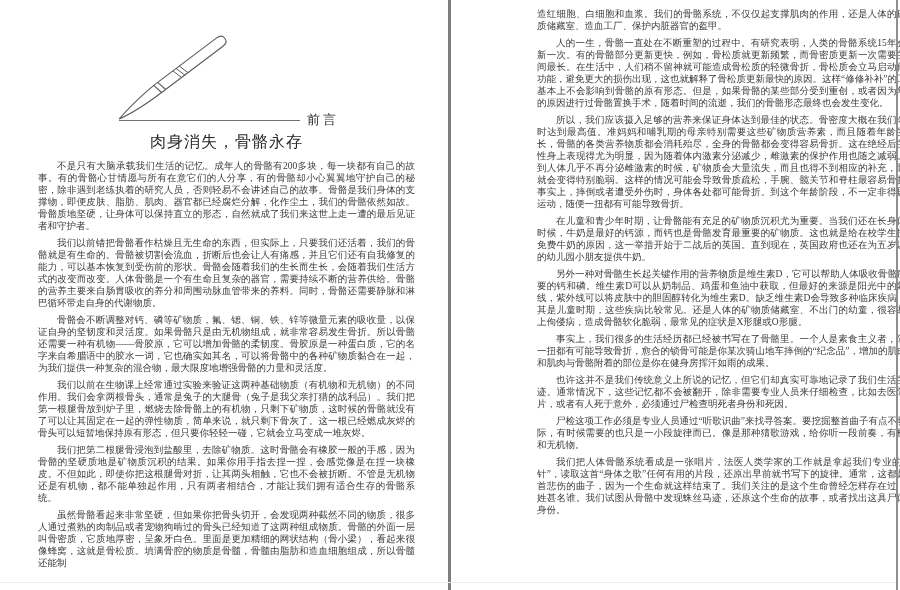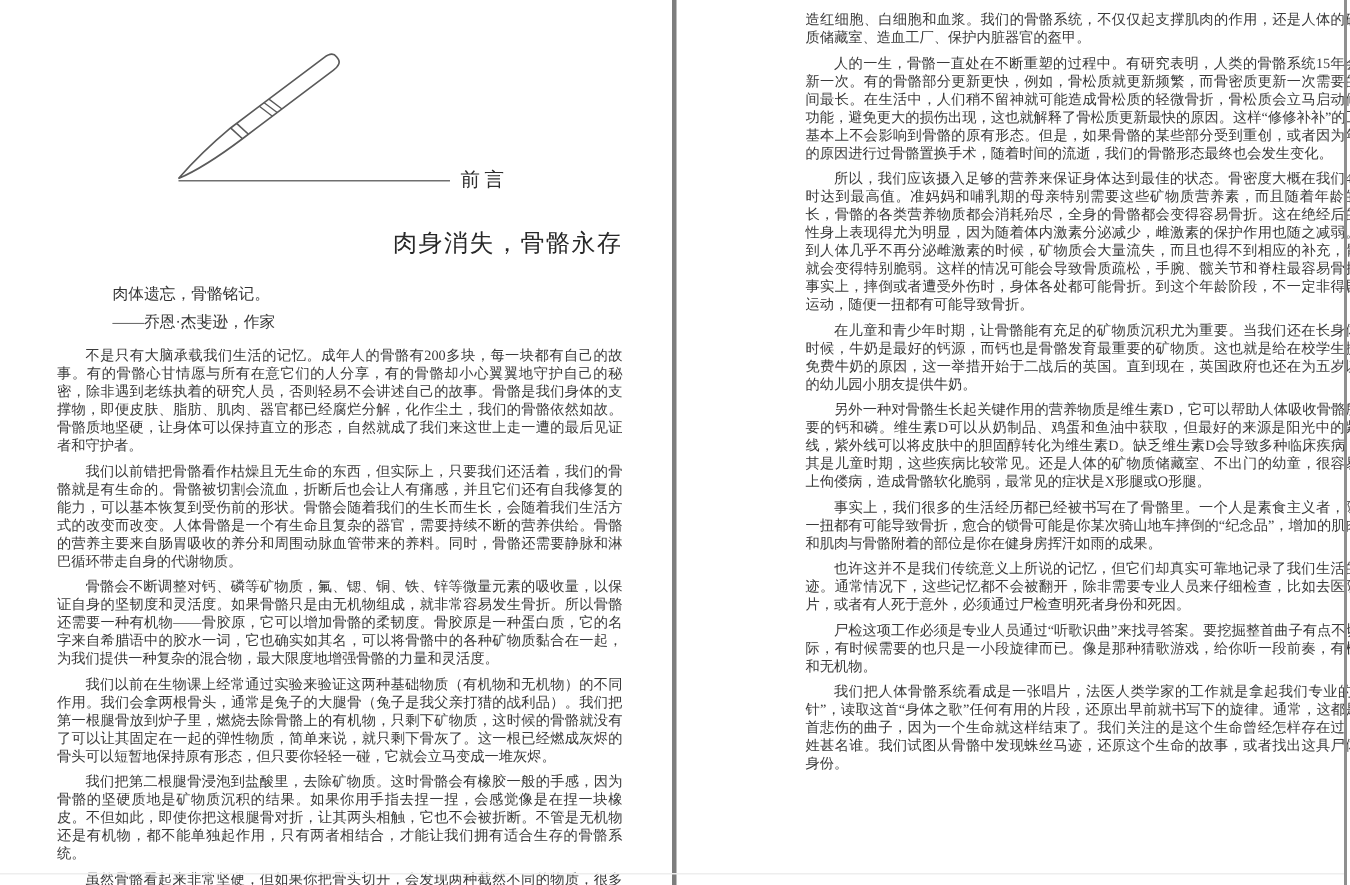--- a/index.html
+++ b/index.html
@@ -21,21 +21,21 @@
 
   
   .figure { position:relative; height:132px; margin:0 -33px 0 -38px; }
   .scalpel-svg { position:absolute; left:112px; top:24px; width:140px; height:100px; }
   .preface-rule { position:absolute; left:119px; top:120px; width:181px; height:1px; background:#6f6f6f; }
   .preface-label {
     position:absolute; left:307px; top:111px;
     font-size:13px; letter-spacing:3px; color:#2e2e2e;
   }
   .chapter-title {
-    margin-top:20px; text-align:right;
+    margin-top:0; text-align:center;
     font-size:16px; letter-spacing:1px; color:#272727;
   }
   .epigraph { margin:14px 0 0 37px; font-size:10.5px; line-height:19px; color:#353535; }
 
   
   .body { margin-top:7px; }
   .para {
     margin:0 0 5px 0;
     font-size:9.5px; line-height:12px;
     text-align:justify; text-justify:inter-ideograph;
@@ -64,24 +64,20 @@
 
           <path d="M72,-6 L75,4.5 M76,-6 L79,4.5 M80,-6 L83,4.5" fill="none" stroke-width="0.9"></path>
         </g>
       </svg>
       <div class="preface-rule"></div>
       <div class="preface-label">前言</div>
     </div>
 
     <div class="chapter-title">肉身消失，骨骼永存</div>
 
-    <div class="epigraph">
-      <div>肉体遗忘，骨骼铭记。</div>
-      <div>——乔恩·杰斐逊，作家</div>
-    </div>
 
     <div class="body">
 
     <p class="para">不是只有大脑承载我们生活的记忆。成年人的骨骼有200多块，每一块都有自己的故事。有的骨骼心甘情愿与所有在意它们的人分享，有的骨骼却小心翼翼地守护自己的秘密，除非遇到老练执着的研究人员，否则轻易不会讲述自己的故事。骨骼是我们身体的支撑物，即便皮肤、脂肪、肌肉、器官都已经腐烂分解，化作尘土，我们的骨骼依然如故。骨骼质地坚硬，让身体可以保持直立的形态，自然就成了我们来这世上走一遭的最后见证者和守护者。</p>
         <p class="para">我们以前错把骨骼看作枯燥且无生命的东西，但实际上，只要我们还活着，我们的骨骼就是有生命的。骨骼被切割会流血，折断后也会让人有痛感，并且它们还有自我修复的能力，可以基本恢复到受伤前的形状。骨骼会随着我们的生长而生长，会随着我们生活方式的改变而改变。人体骨骼是一个有生命且复杂的器官，需要持续不断的营养供给。骨骼的营养主要来自肠胃吸收的养分和周围动脉血管带来的养料。同时，骨骼还需要静脉和淋巴循环带走自身的代谢物质。</p>
         <p class="para">骨骼会不断调整对钙、磷等矿物质，氟、锶、铜、铁、锌等微量元素的吸收量，以保证自身的坚韧度和灵活度。如果骨骼只是由无机物组成，就非常容易发生骨折。所以骨骼还需要一种有机物——骨胶原，它可以增加骨骼的柔韧度。骨胶原是一种蛋白质，它的名字来自希腊语中的胶水一词，它也确实如其名，可以将骨骼中的各种矿物质黏合在一起，为我们提供一种复杂的混合物，最大限度地增强骨骼的力量和灵活度。</p>
         <p class="para">我们以前在生物课上经常通过实验来验证这两种基础物质（有机物和无机物）的不同作用。我们会拿两根骨头，通常是兔子的大腿骨（兔子是我父亲打猎的战利品）。我们把第一根腿骨放到炉子里，燃烧去除骨骼上的有机物，只剩下矿物质，这时候的骨骼就没有了可以让其固定在一起的弹性物质，简单来说，就只剩下骨灰了。这一根已经燃成灰烬的骨头可以短暂地保持原有形态，但只要你轻轻一碰，它就会立马变成一堆灰烬。</p>
         <p class="para">我们把第二根腿骨浸泡到盐酸里，去除矿物质。这时骨骼会有橡胶一般的手感，因为骨骼的坚硬质地是矿物质沉积的结果。如果你用手指去捏一捏，会感觉像是在捏一块橡皮。不但如此，即使你把这根腿骨对折，让其两头相触，它也不会被折断。不管是无机物还是有机物，都不能单独起作用，只有两者相结合，才能让我们拥有适合生存的骨骼系统。</p>
         <p class="para">虽然骨骼看起来非常坚硬，但如果你把骨头切开，会发现两种截然不同的物质，很多人通过煮熟的肉制品或者宠物狗啃过的骨头已经知道了这两种组成物质。骨骼的外面一层叫骨密质，它质地厚密，呈象牙白色。里面是更加精细的网状结构（骨小梁），看起来很像蜂窝，这就是骨松质。填满骨腔的物质是骨髓，骨髓由脂肪和造血细胞组成，所以骨髓还能制</p>
       </div>

